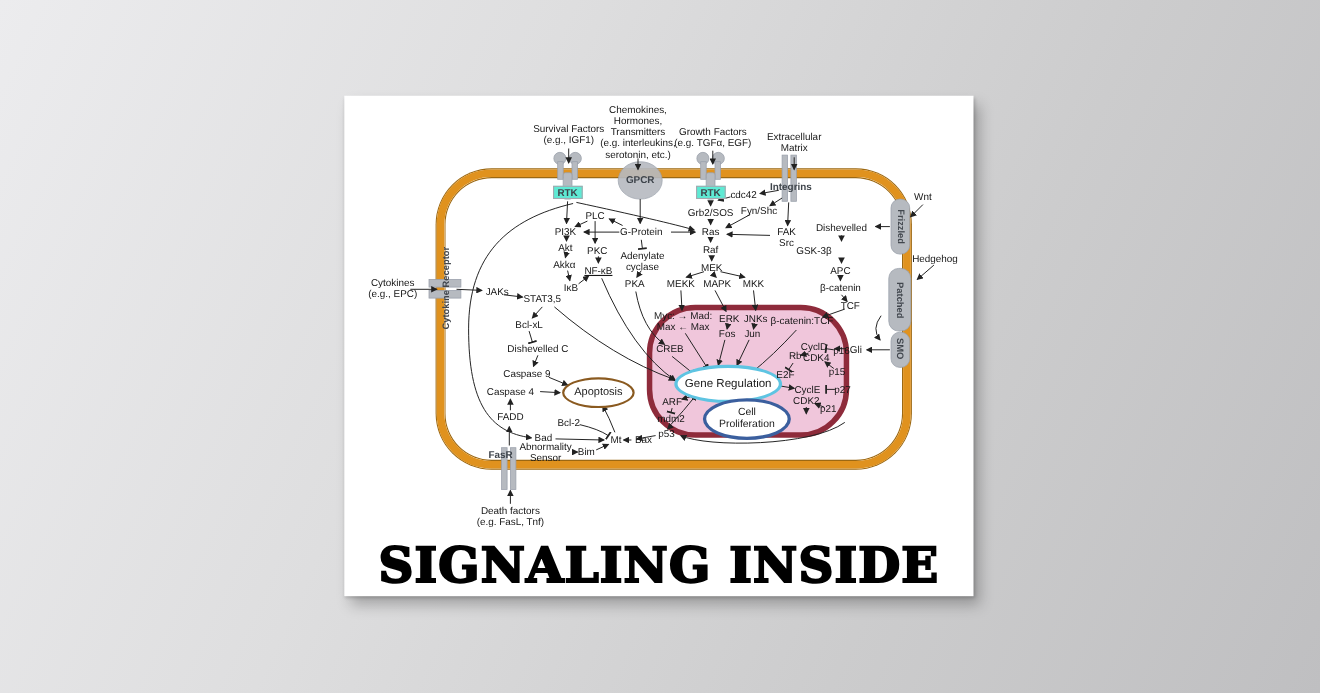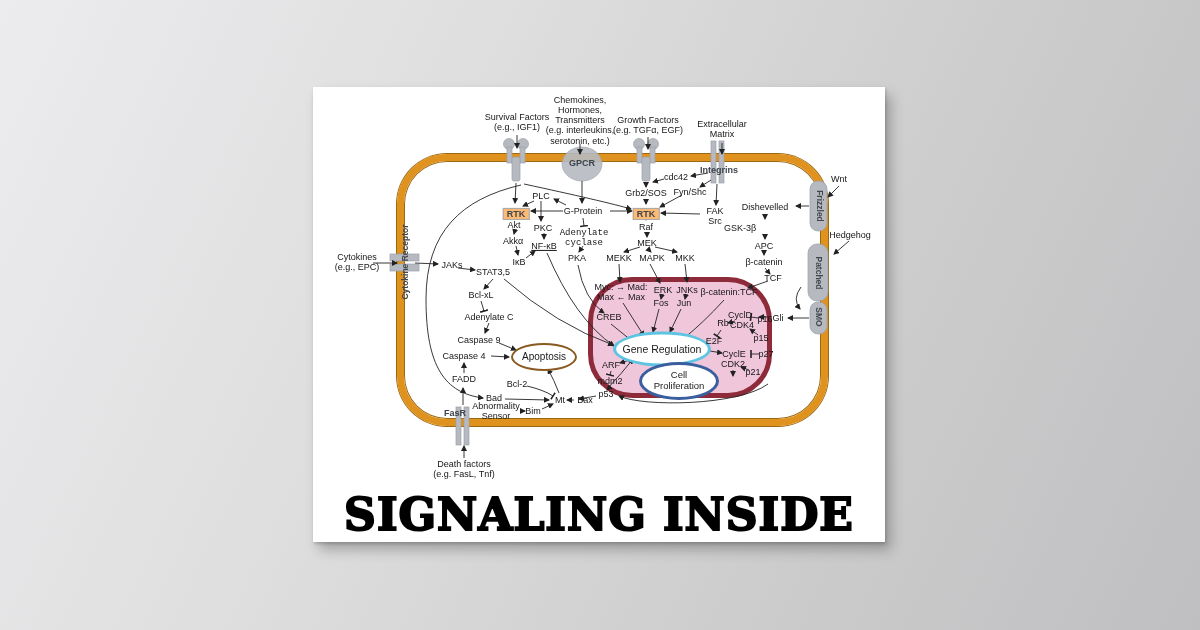--- a/index.html
+++ b/index.html
@@ -23,22 +23,22 @@
     box-sizing:border-box;border:5px solid var(--nucleus-border,#8e2b3b);
     border-radius:44px;background:var(--nucleus-fill,#f0c6db);
   }
   svg.arrows{position:absolute;left:0;top:0;}
   .node{
     position:absolute;transform:translate(-50%,-50%);
     font-size:9px;line-height:1.13;color:#161616;
     white-space:pre-line;text-align:center;z-index:5;
   }
   .node.rb{
-    background:#fdba74;color:#3e444b;font-weight:bold;
-    padding:0 3px;border:1px solid #a4a9b0;white-space:nowrap;z-index:6;margin-top:39px;
+    background:#5eead4;color:#3e444b;font-weight:bold;
+    padding:0 3px;border:1px solid #a4a9b0;white-space:nowrap;z-index:6;
   }
   .node.rp{color:#3e444b;font-weight:bold;z-index:6;}
   .node.rv{transform:translate(-50%,-50%) rotate(-90deg);color:#42474e;font-weight:bold;white-space:nowrap;font-size:8.5px;z-index:6;}
   .node.rv2{transform:translate(-50%,-50%) rotate(90deg);color:#42474e;font-weight:bold;white-space:nowrap;font-size:8.5px;z-index:6;}
   .oval{
     position:absolute;transform:translate(-50%,-50%);
     background:#fff;border-radius:50%;
     display:flex;align-items:center;justify-content:center;
     text-align:center;white-space:pre-line;line-height:1.15;
     color:#1a1a1a;z-index:4;box-sizing:border-box;
@@ -241,21 +241,21 @@
       <div class="node" style="left: 333px; top: 106px;">Grb2/SOS</div>
       <div class="node" style="left: 228px; top: 109px;">PLC</div>
       <div class="node" style="left: 201px; top: 124px;">PI3K</div>
       <div class="node" style="left: 270px; top: 124px;">G-Protein</div>
       <div class="node" style="left: 333px; top: 124px;">Ras</div>
       <div class="node" style="left: 402px; top: 129px;">FAK
 Src</div>
       <div class="node" style="left: 452px; top: 120px;">Dishevelled</div>
       <div class="node" style="left: 201px; top: 138px;">Akt</div>
       <div class="node" style="left: 230px; top: 141px;">PKC</div>
-      <div class="node" style="left: 271px; top: 151px; font-family: Liberation Mono, monospace;">Adenylate
+      <div class="node" style="left: 271px; top: 151px;">Adenylate
 cyclase</div>
       <div class="node" style="left: 333px; top: 140px;">Raf</div>
       <div class="node" style="left: 427px; top: 141px;">GSK-3β</div>
       <div class="node" style="left: 200px; top: 154px;">Akkα</div>
       <div class="node" style="left: 231px; top: 159px; text-decoration: underline;">NF-κB</div>
       <div class="node" style="left: 334px; top: 156px;">MEK</div>
       <div class="node" style="left: 451px; top: 159px;">APC</div>
       <div class="node" style="left: 206px; top: 175px;">IκB</div>
       <div class="node" style="left: 264px; top: 171px;">PKA</div>
       <div class="node" style="left: 306px; top: 171px;">MEKK</div>
@@ -270,21 +270,21 @@
       <div class="node" style="left: 350px; top: 203px;">ERK</div>
       <div class="node" style="left: 374px; top: 203px;">JNKs</div>
       <div class="node" style="left: 416px; top: 205px;">β-catenin:TCF</div>
       <div class="node" style="left: 348px; top: 216px;">Fos</div>
       <div class="node" style="left: 371px; top: 216px;">Jun</div>
       <div class="node" style="left: 168px; top: 208px;">Bcl-xL</div>
       <div class="node" style="left: 296px; top: 230px;">CREB</div>
       <div class="node" style="left: 427px; top: 228px;">CyclD</div>
       <div class="node" style="left: 452px; top: 232px;">p16</div>
       <div class="node" style="left: 465px; top: 231px;">Gli</div>
-      <div class="node" style="left: 176px; top: 230px;">Adenylate C</div>
+      <div class="node" style="left: 176px; top: 230px;">Dishevelled C</div>
       <div class="node" style="left: 410px; top: 236px;">Rb</div>
       <div class="node" style="left: 429px; top: 238px;">CDK4</div>
       <div class="node" style="left: 448px; top: 251px;">p15</div>
       <div class="node" style="left: 166px; top: 253px;">Caspase 9</div>
       <div class="node" style="left: 401px; top: 254px;">E2F</div>
       <div class="node" style="left: 151px; top: 269px;">Caspase 4</div>
       <div class="node" style="left: 421px; top: 267px;">CyclE</div>
       <div class="node" style="left: 453px; top: 267px;">p27</div>
       <div class="node" style="left: 298px; top: 278px;">ARF</div>
       <div class="node" style="left: 420px; top: 277px;">CDK2</div>

